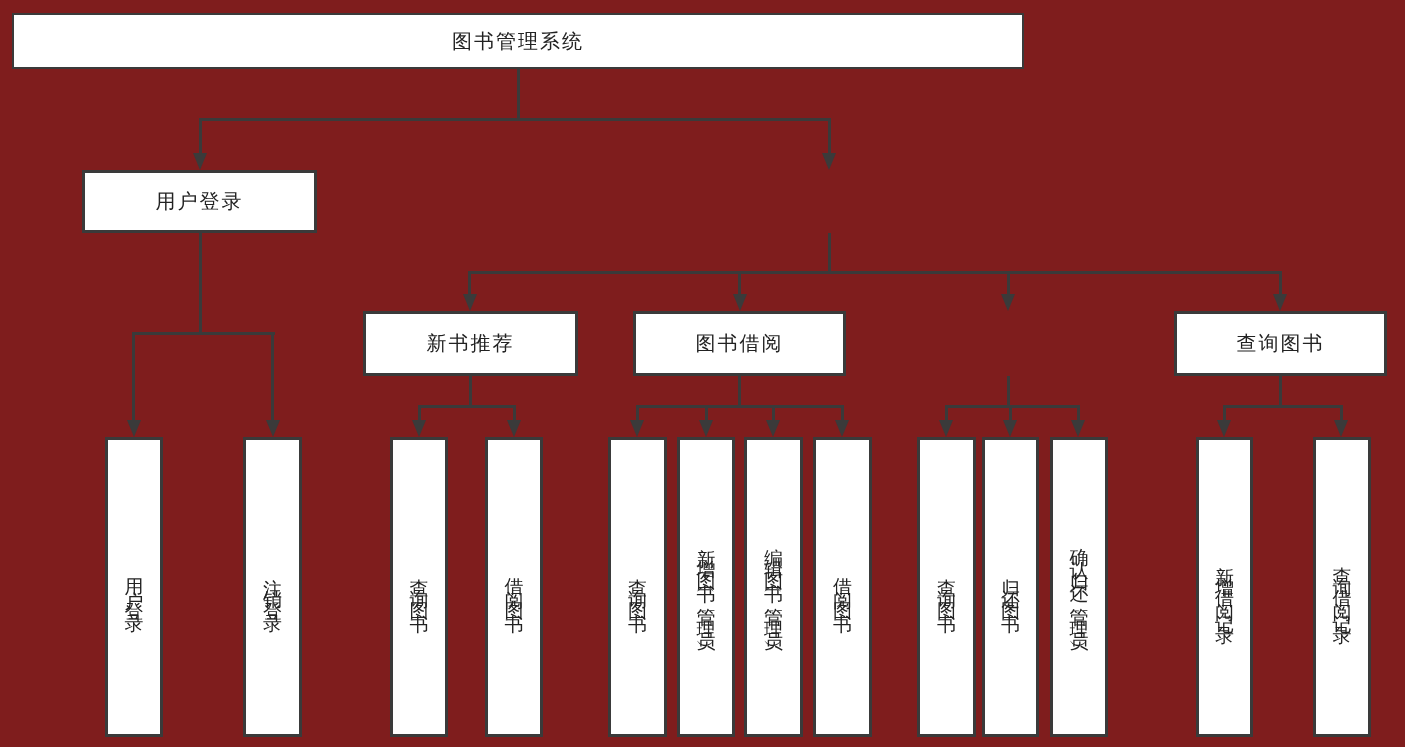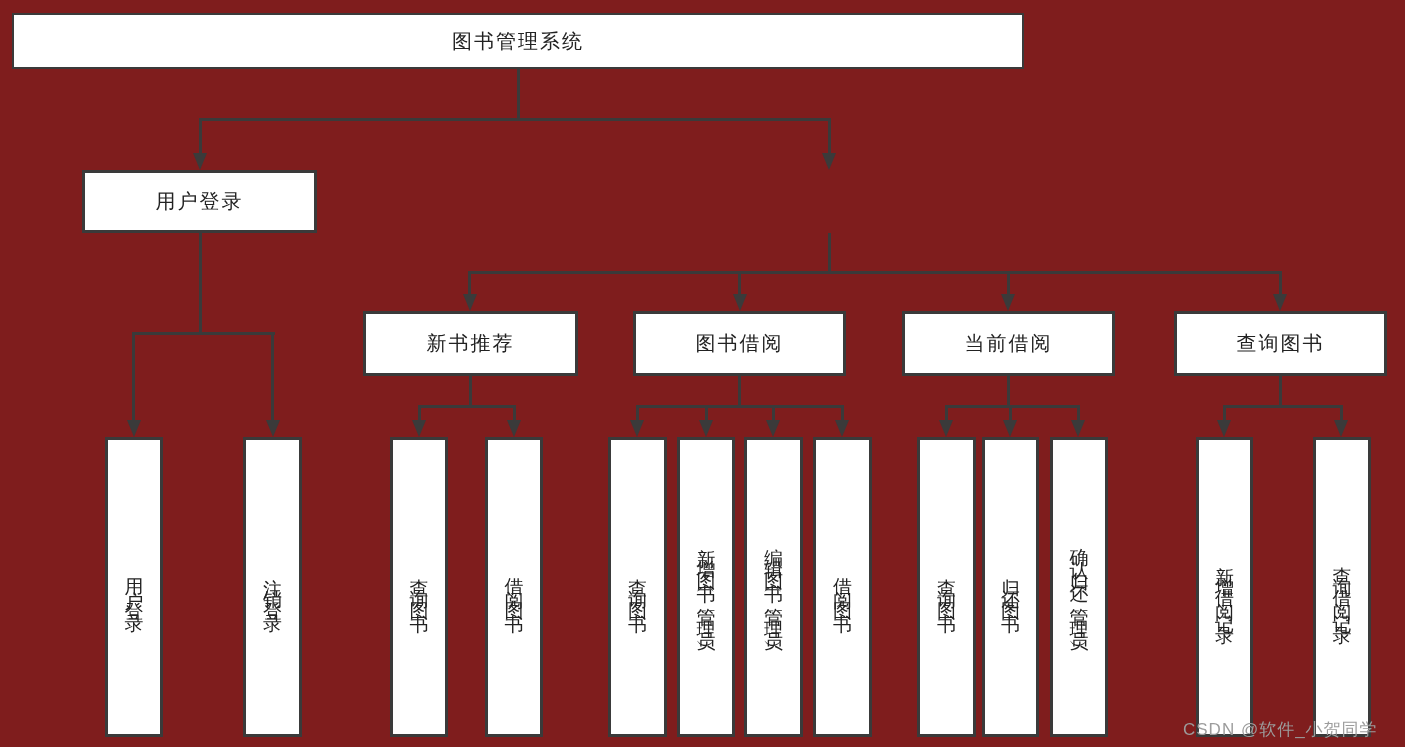--- a/index.html
+++ b/index.html
@@ -46,23 +46,20 @@
 
 
   <div class="box h-label" style="left:363px;top:311px;width:215px;height:65px;">
     <span>新书推荐</span>
   </div>
 
   <div class="box h-label" style="left:633px;top:311px;width:213px;height:65px;">
     <span>图书借阅</span>
   </div>
 
-  <div class="box h-label" style="left:902px;top:311px;width:213px;height:65px;">
-    <span>当前借阅</span>
-  </div>
 
   <div class="box h-label" style="left:1174px;top:311px;width:213px;height:65px;">
     <span>查询图书</span>
   </div>
 
   <div class="box leaf" style="left:105px;top:437px;width:58px;height:300px;">
     <span class="v-label">用户登录</span>
   </div>
 
   <div class="box leaf" style="left:243px;top:437px;width:59px;height:300px;">
@@ -165,15 +162,14 @@
   <div class="vl" style="left:1077px;top:405px;height:17px;"></div>
   <div class="arr" style="left:1071px;top:420px;"></div>
 
   <div class="vl" style="left:1279px;top:376px;height:32px;"></div>
   <div class="hl" style="left:1223px;top:405px;width:120px;"></div>
   <div class="vl" style="left:1223px;top:405px;height:17px;"></div>
   <div class="arr" style="left:1217px;top:420px;"></div>
   <div class="vl" style="left:1340px;top:405px;height:17px;"></div>
   <div class="arr" style="left:1334px;top:420px;"></div>
 
-  <div class="watermark">CSDN @软件_小贺同学</div>
 
 </div>
 
 </body></html>

